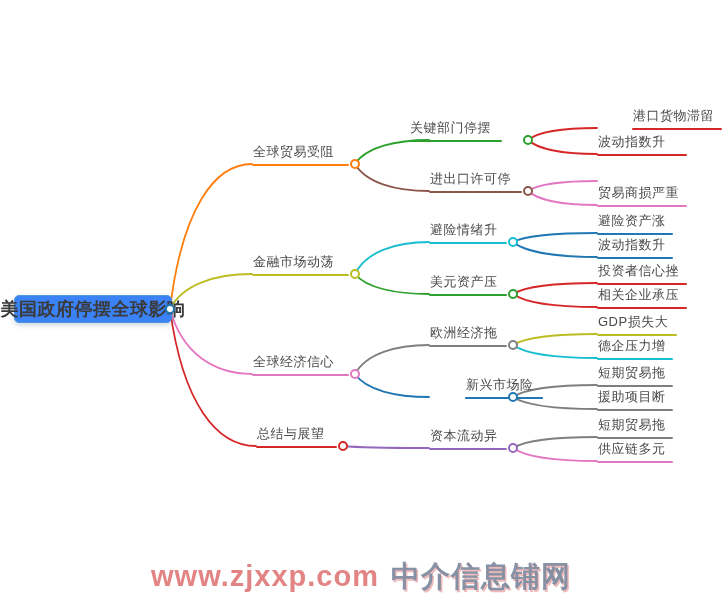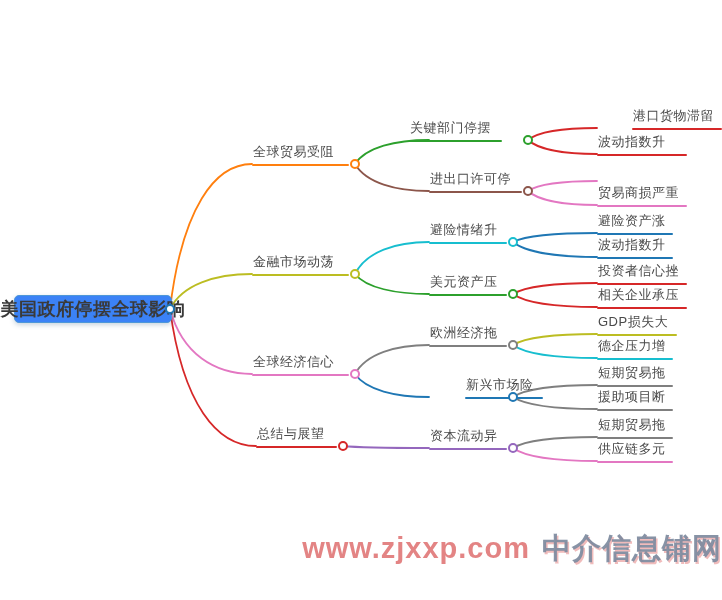--- a/index.html
+++ b/index.html
@@ -27,21 +27,21 @@
     border: 1.6px solid #4e97d8; background: #3b82f6; border-radius: 5px;
     box-shadow: 0 2px 5px rgba(60,100,140,.28);
     font-size: 18px; font-weight: bold; color: #3a3a3a; letter-spacing: .5px;
     white-space: nowrap;
   }
   .circle {
     position: absolute; width: 10px; height: 10px; border-radius: 50%;
     background: #ffffff; border: 2.2px solid #999; z-index: 3;
   }
   .watermark {
-    position: absolute; left: 0; right: 0; top: 529px; text-align: right;
+    position: absolute; left: 0; right: 0; top: 557px; text-align: center;
     font-size: 29px; font-weight: bold; letter-spacing: 1px;
     white-space: nowrap; z-index: 4; user-select: none;
   }
   .wm-url { color: rgba(222,110,110,.85); margin-right: 12px; }
   .wm-site { color: rgba(125,138,158,.92); text-shadow: 1.5px 1.5px 0 rgba(225,120,120,.5); }
 </style>
 </head>
 <body>
 
 <div id="stage">

